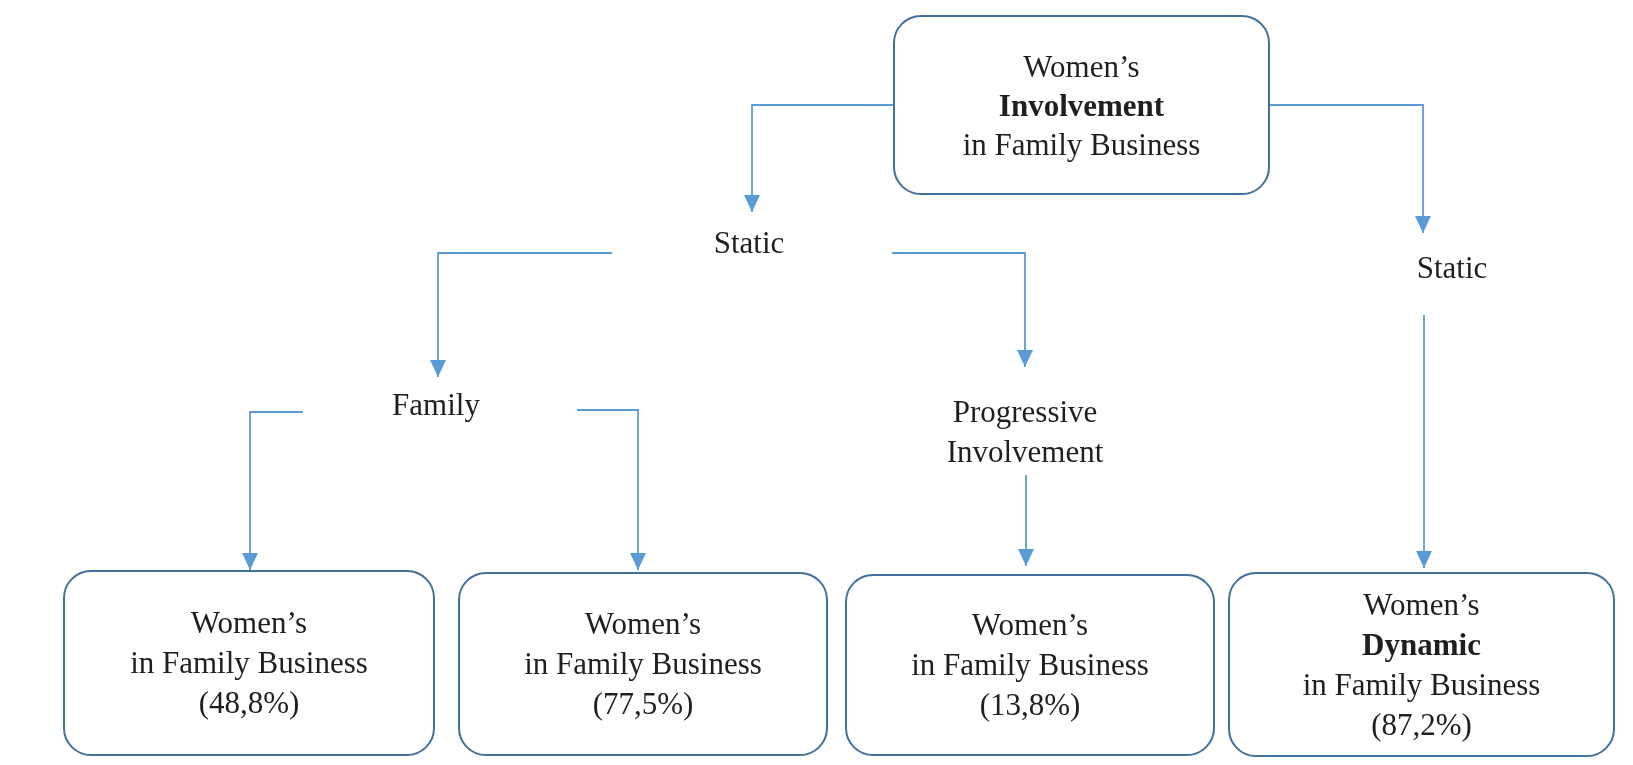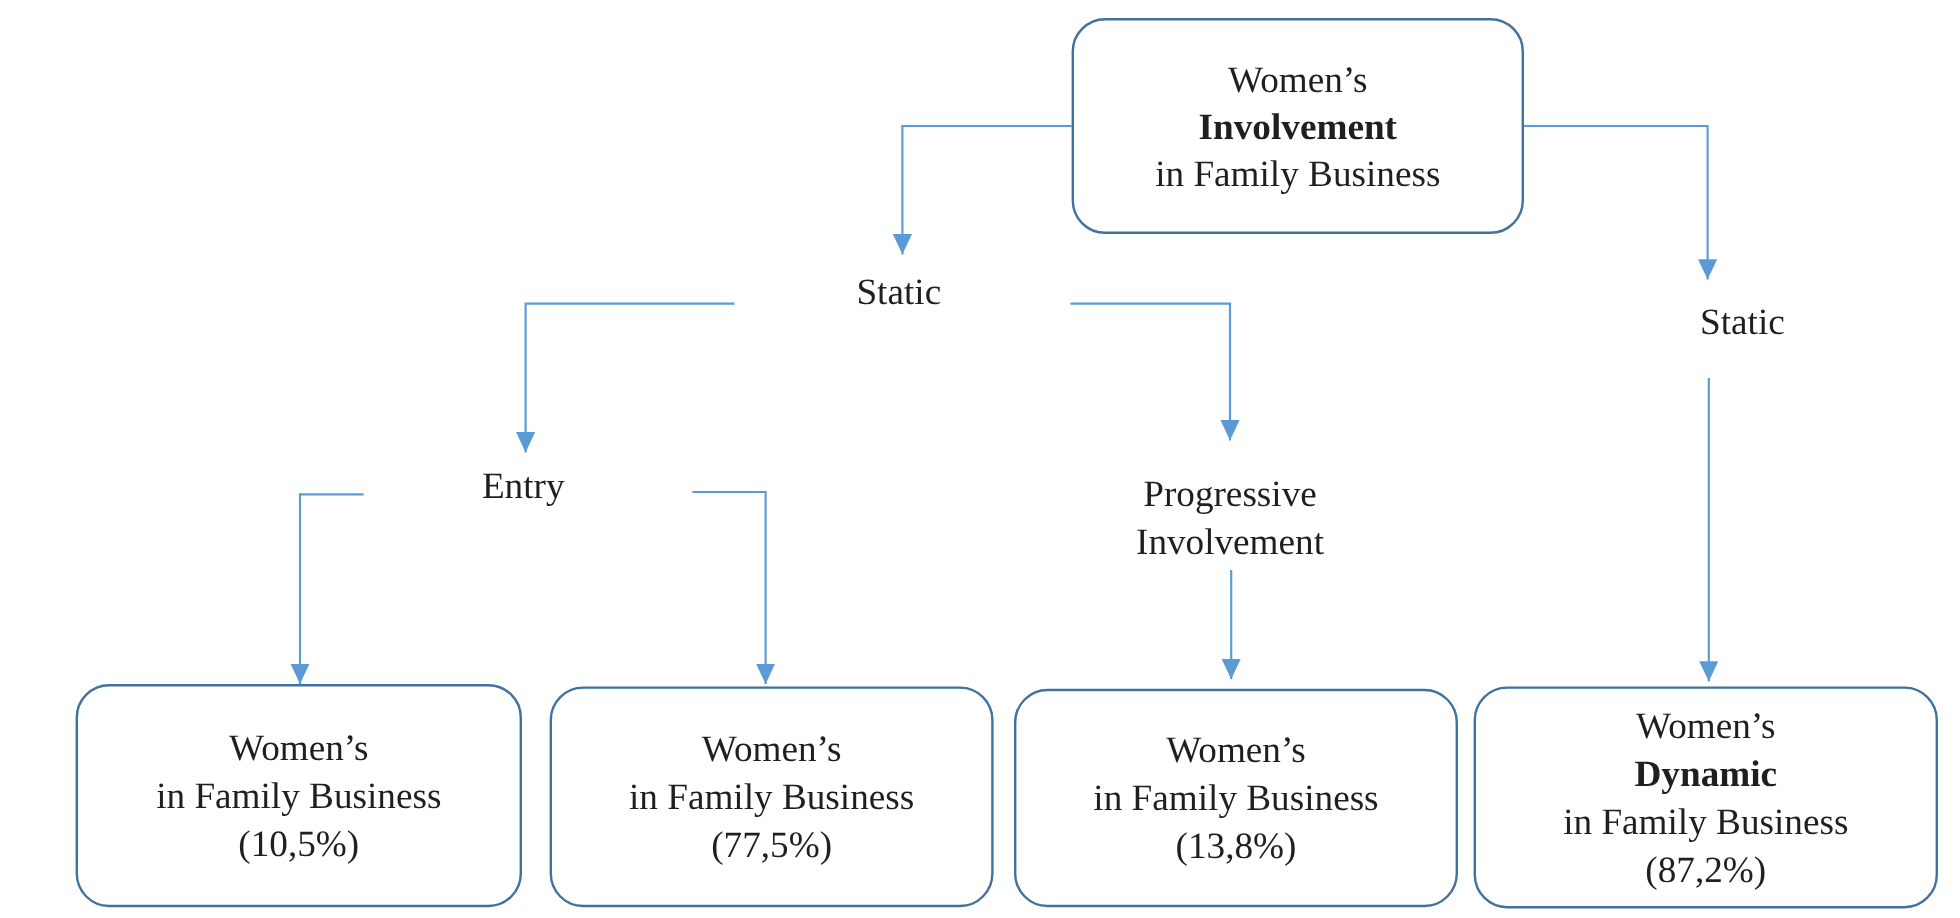--- a/index.html
+++ b/index.html
@@ -85,30 +85,30 @@
   </svg>
 
   <div class="node node-root">
     <span>Women’s</span>
     <span class="b">Involvement</span>
     <span>in Family Business</span>
   </div>
 
   <div class="branch-label label-dynamic">Static</div>
   <div class="branch-label label-static">Static</div>
-  <div class="branch-label label-entry">Entry</div>
+  <div class="branch-label label-entry">Family</div>
   <div class="branch-label label-progressive">
     <div>Progressive</div>
     <div>Involvement</div>
   </div>
 
   <div class="node leaf-1">
     <span>Women’s</span>
     <span>in Family Business</span>
-    <span>(10,5%)</span>
+    <span>(48,8%)</span>
   </div>
 
   <div class="node leaf-2">
     <span>Women’s</span>
     <span>in Family Business</span>
     <span>(77,5%)</span>
   </div>
 
   <div class="node leaf-3">
     <span>Women’s</span>

